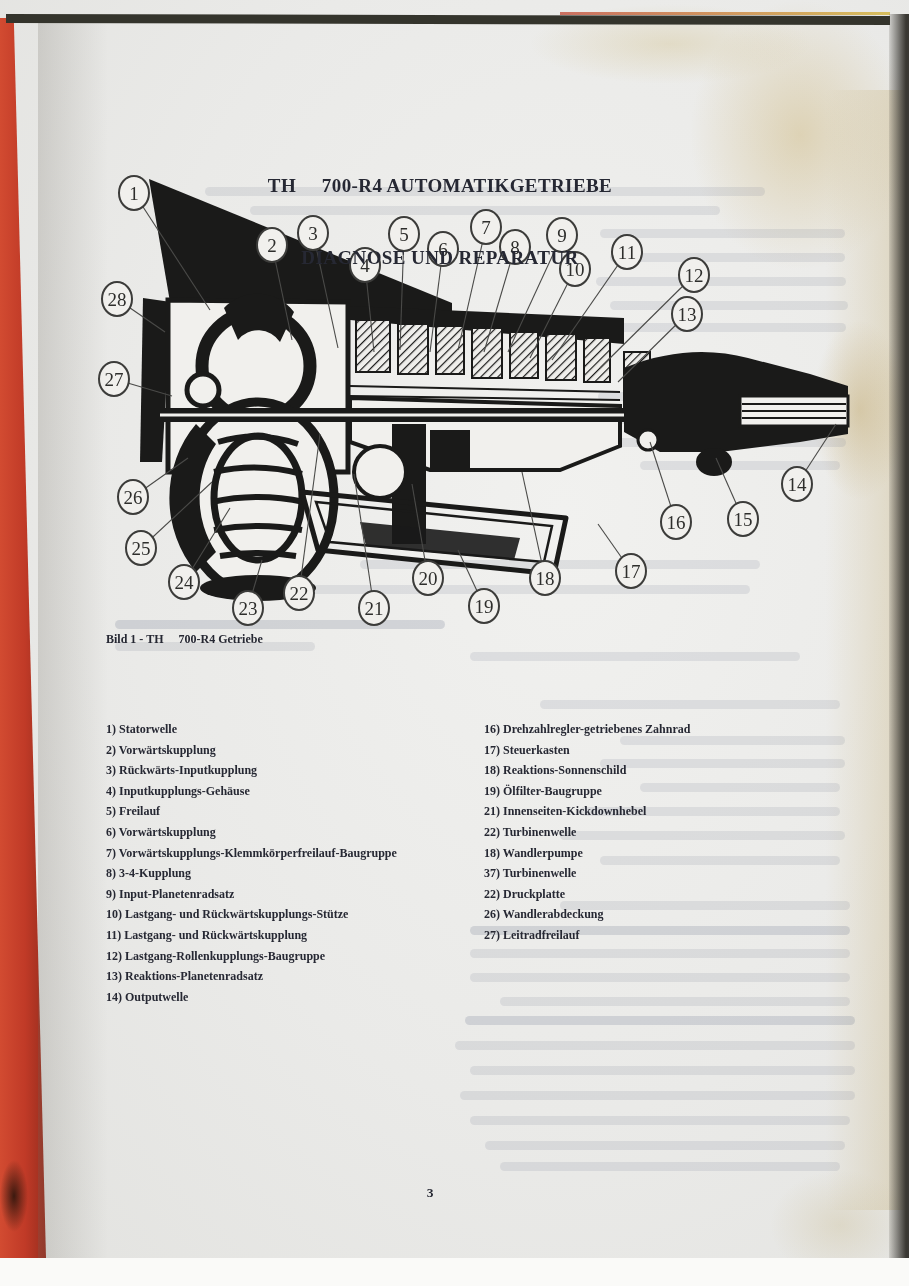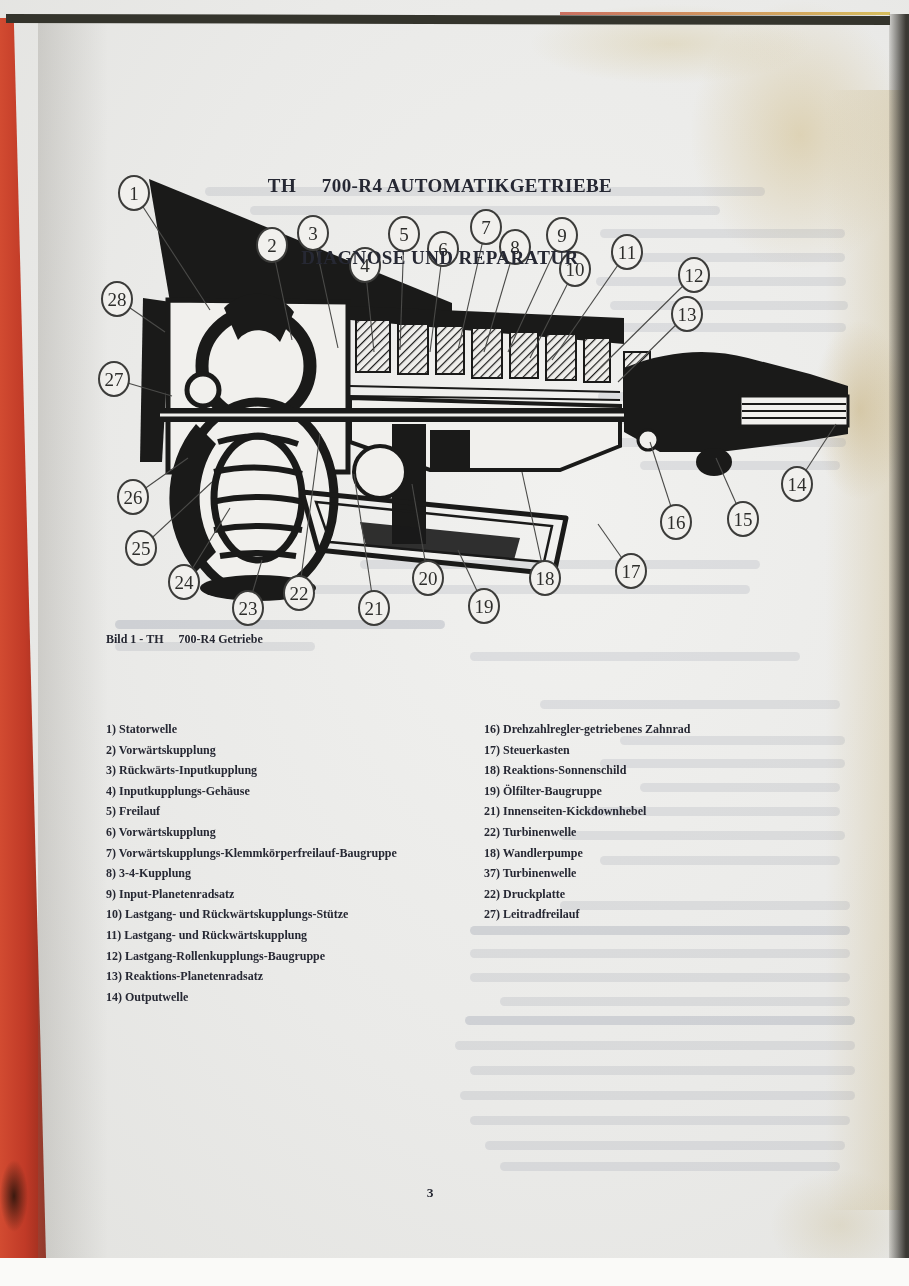--- a/index.html
+++ b/index.html
@@ -318,20 +318,21 @@
     <div class="part-row"><span class="part-num">21)</span> <span class="part-label">Innenseiten-Kickdownhebel</span></div>
 
     <div class="part-row"><span class="part-num">22)</span> <span class="part-label">Turbinenwelle</span></div>
 
     <div class="part-row"><span class="part-num">18)</span> <span class="part-label">Wandlerpumpe</span></div>
 
     <div class="part-row"><span class="part-num">37)</span> <span class="part-label">Turbinenwelle</span></div>
 
     <div class="part-row"><span class="part-num">22)</span> <span class="part-label">Druckplatte</span></div>
 
+    <div class="part-row"><span class="part-num">26)</span> <span class="part-label">Wandlerabdeckung</span></div>
 
     <div class="part-row"><span class="part-num">27)</span> <span class="part-label">Leitradfreilauf</span></div>
 
   </div>
 
 <div class="page-num ink">3</div>
 
 <div class="cover-spine"></div>
 <div class="spine-smudge"></div>
 <div class="spine-shadow"></div>

